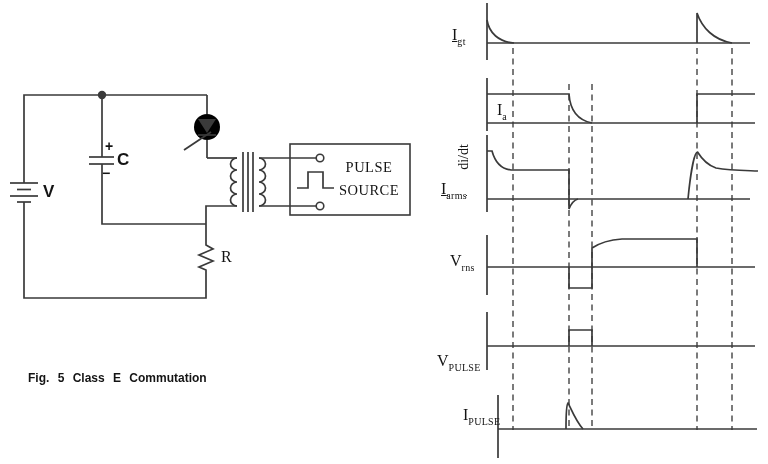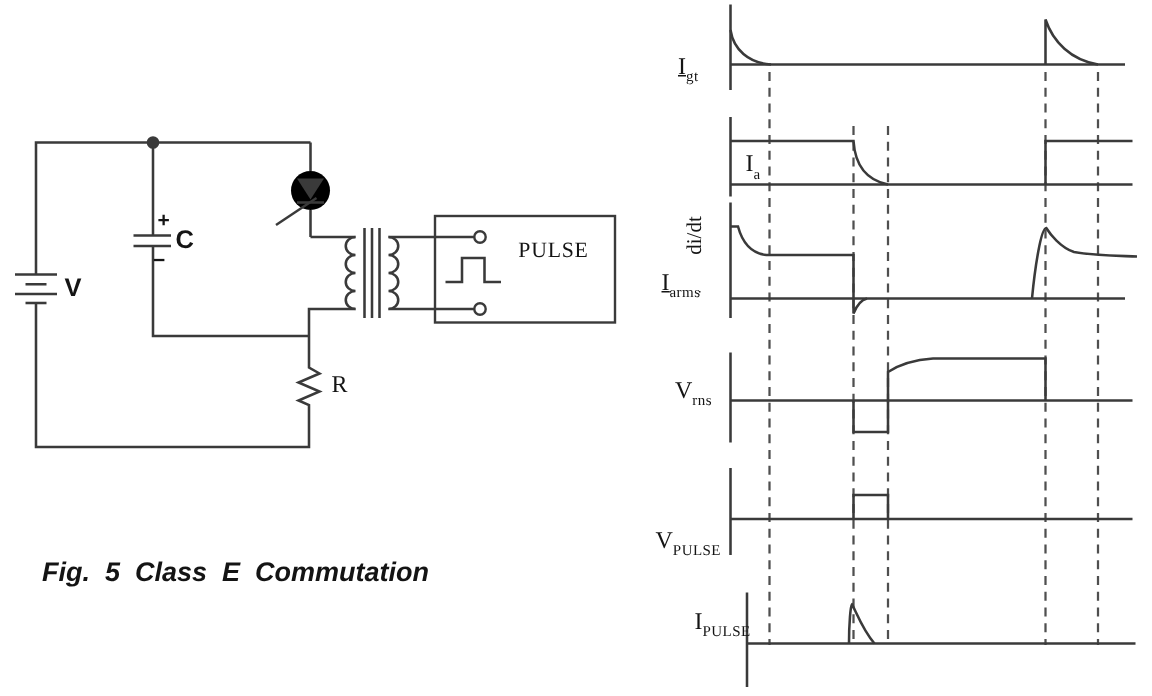--- a/index.html
+++ b/index.html
@@ -24,21 +24,21 @@
   .rot{ transform:rotate(-90deg); transform-origin:center center; font-size:14px;
         width:44px; text-align:center; }
   .sans-bold{ font-family:"Liberation Sans", sans-serif; font-weight:bold; }
   .battery-v{ font-size:17px; }
   .cap-c{ font-size:17px; }
   .pol{ font-size:14px; }
   .res-r{ font-size:16px; font-family:"Liberation Serif", serif; }
   .psource{ width:76px; text-align:center; font-size:14.5px; line-height:23px;
             letter-spacing:.5px; }
   .caption{ font-family:"Liberation Sans", sans-serif; font-weight:bold;
-            font-size:18px; word-spacing:5px; color:var(--text);font-style:italic; }
+            font-size:12px; word-spacing:5px; color:var(--text); }
   .watermark{ font-family:"Liberation Sans", sans-serif; font-weight:bold;
               font-size:15.5px; color:var(--accent); }
 </style>
 </head>
 <body>
 
 <div class="canvas">
 
   <svg width="768" height="464" viewBox="0 0 768 464">
 
@@ -145,23 +145,24 @@
   </svg>
 
   <div class="lbl sans-bold battery-v" style="left:43px; top:183px;">V</div>
   <div class="lbl sans-bold pol" style="left:105px; top:139px;">+</div>
   <div class="lbl sans-bold cap-c" style="left:117px; top:151px;">C</div>
   <div class="lbl sans-bold pol" style="left:102px; top:166px;">−</div>
   <div class="lbl res-r" style="left:221px; top:249px;">R</div>
 
   <div class="lbl psource" style="left:331px; top:156px;">
     <span style="display:block;">PULSE</span>
+    <span style="display:block;">SOURCE</span>
   </div>
 
-  <div class="lbl wlabel" style="left:452px; top:37px;text-decoration:underline;"><span>I</span><sub>gt</sub></div>
+  <div class="lbl wlabel" style="left:452px; top:27px;text-decoration:underline;"><span>I</span><sub>gt</sub></div>
 
   <div class="lbl wlabel" style="left:457px; top:102px;margin-left:40px;"><span>I</span><sub>a</sub></div>
 
   <div class="lbl rot" style="left:442px; top:150px;">di/dt</div>
 
   <div class="lbl wlabel" style="left:441px; top:181px;text-decoration:underline;"><span>I</span><sub>arms</sub></div>
 
   <div class="lbl wlabel" style="left:450px; top:253px;"><span>V</span><sub>rns</sub></div>
 
   <div class="lbl wlabel" style="left:437px; top:329px;margin-top:24px;"><span>V</span><sub>PULSE</sub></div>

